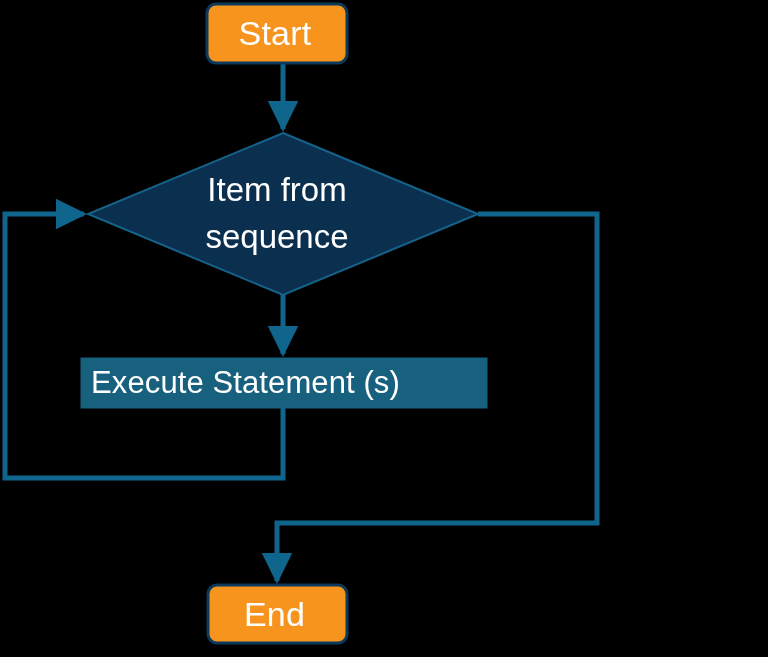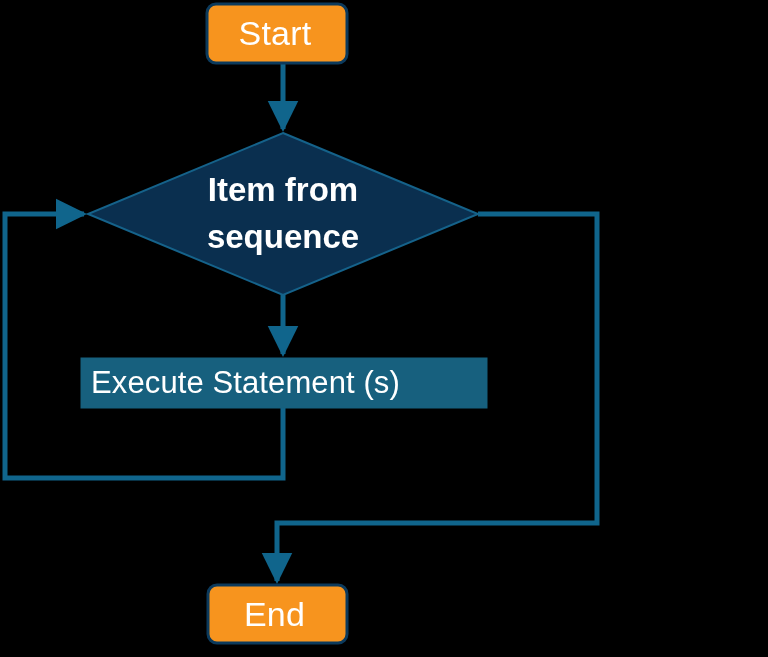--- a/index.html
+++ b/index.html
@@ -39,24 +39,23 @@
     left: 207px; top: 4px; width: 136px; height: 59px;
     font-size: 34px;
     letter-spacing: 0.2px;
   }
   #end-label {
     left: 208px; top: 585px; width: 133px; height: 58px;
     font-size: 34px;
     letter-spacing: 0.2px;
   }
   #decision-label {
-    left: 120px; top: 164px; width: 326px; height: 100px;
+    left: 114px; top: 164px; width: 326px; height: 100px;
     font-size: 33px;
     line-height: 1.42;
-    font-weight: bold;
   }
   #process-label {
     left: 81px; top: 358px; width: 329px; height: 50px;
     font-size: 31px;
     letter-spacing: 0.1px;
   }
 </style>
 </head>
 <body>
 

